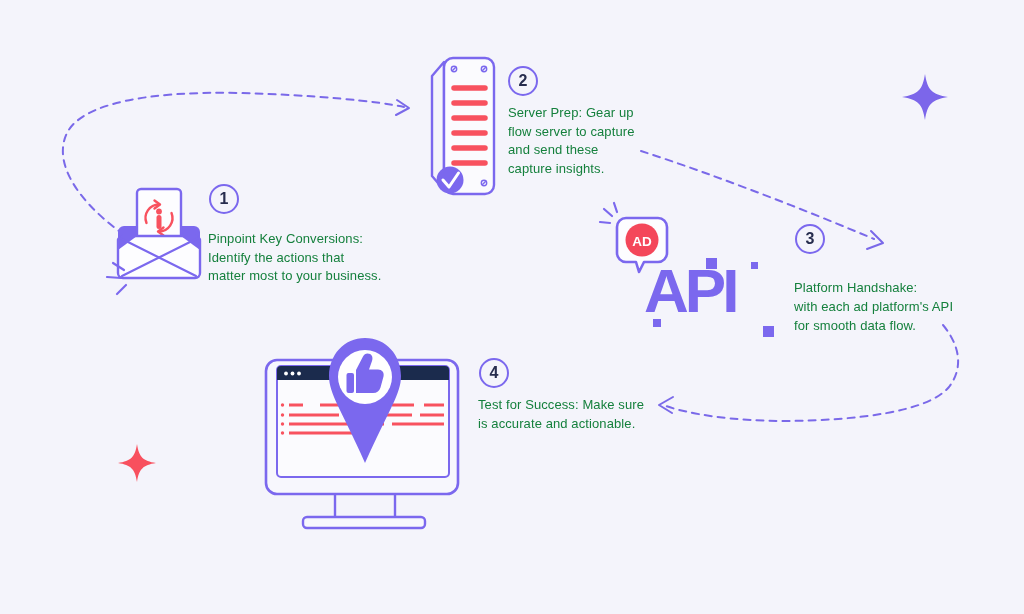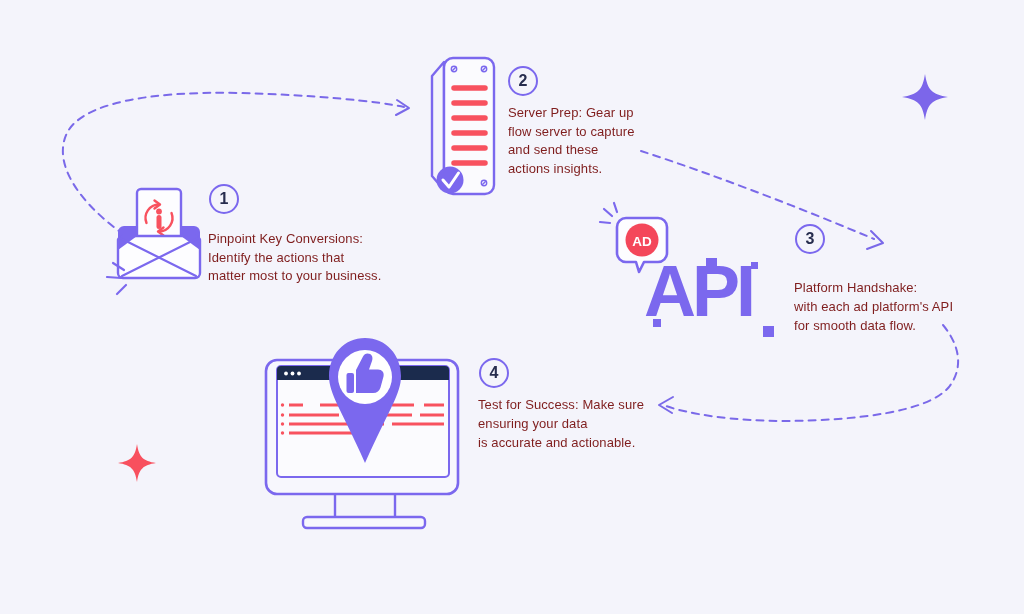--- a/index.html
+++ b/index.html
@@ -4,25 +4,25 @@
 <style>
   html,body{margin:0;padding:0;}
   body{font-family:"Liberation Sans","DejaVu Sans",sans-serif;background:#e9e9f2;}
   .canvas{position:relative;width:1024px;height:614px;background:#F4F4FB;overflow:hidden;}
   .abs{position:absolute;}
   .badge{
     position:absolute;width:30px;height:30px;border:2px solid #7B68EE;border-radius:50%;
     display:flex;align-items:center;justify-content:center;
     font-size:16px;font-weight:700;color:#272D4E;box-sizing:border-box;background:transparent;
   }
-  .step-text{position:absolute;color:#7f1d1d;font-size:13px;line-height:18.5px;font-weight:500;letter-spacing:.1px;}
+  .step-text{position:absolute;color:#15803d;font-size:13px;line-height:18.5px;font-weight:500;letter-spacing:.1px;}
   .step-text div{white-space:nowrap;}
   .api-text{
     position:absolute;left:644px;top:247px;width:150px;
-    font-size:72px;font-weight:800;line-height:88px;color:#7B68EE;letter-spacing:-4px;
+    font-size:62px;font-weight:800;line-height:88px;color:#7B68EE;letter-spacing:-4px;
   }
   .px-square{position:absolute;background:#7B68EE;}
   svg{display:block;}
 </style>
 </head>
 <body>
 
 <div class="canvas">
 
   <svg class="abs" style="left:0;top:0;" width="1024" height="614" viewBox="0 0 1024 614">
@@ -102,21 +102,21 @@
     <circle cx="24" cy="126" r="13.5" fill="#7B68EE"></circle>
     <path d="M17,126 L23,133 L32.5,119" stroke="#FFFFFF" stroke-width="3" fill="none" stroke-linecap="round" stroke-linejoin="round"></path>
   </svg>
   <div class="badge" style="left:508px;top:66px;">
     <span>2</span>
   </div>
   <div class="step-text" style="left:508px;top:104px;">
     <div>Server Prep: Gear up</div>
     <div>flow server to capture</div>
     <div>and send these</div>
-    <div>actions insights.</div>
+    <div>capture insights.</div>
   </div>
 
   <svg class="abs" style="left:596px;top:200px;" width="80" height="80" viewBox="0 0 80 80">
     <g stroke="#7B68EE" stroke-width="2.2" stroke-linecap="round">
       <path d="M16,16 L8,9"></path>
         <path d="M14,23 L4,22"></path>
         <path d="M21,12 L18,3"></path>
     </g>
     <path d="M30,18 h32 a9,9 0 0 1 9,9 v26 a9,9 0 0 1 -9,9 h-14 l-5,10 l-3,-10 h-10 a9,9 0 0 1 -9,-9 v-26 a9,9 0 0 1 9,-9 Z" fill="#FDFDFF" stroke="#7B68EE" stroke-width="2.6" stroke-linejoin="round"></path>
     <circle cx="46" cy="40" r="16.5" fill="#F4475A"></circle>
@@ -169,17 +169,16 @@
     <g fill="#7B68EE">
       <rect x="21.5" y="37" width="7.5" height="20" rx="2"></rect>
       <path d="M31,57 L48,57 C52,57 54.5,55 55.5,51.5 L58.5,40.5 C59.5,36.5 57,33.5 53,33.5 L44,33.5 L47,25 C48.5,21 46.5,17.5 42.5,17.5 C40.5,17.5 39,18.5 38,20.5 L31,34 Z"></path>
     </g>
   </svg>
   <div class="badge" style="left:479px;top:358px;">
     <span>4</span>
   </div>
   <div class="step-text" style="left:478px;top:395px;line-height:19px;">
     <div>Test for Success: Make sure</div>
-    <div>ensuring your data</div>
     <div>is accurate and actionable.</div>
   </div>
 
 </div>
 
 </body></html>

